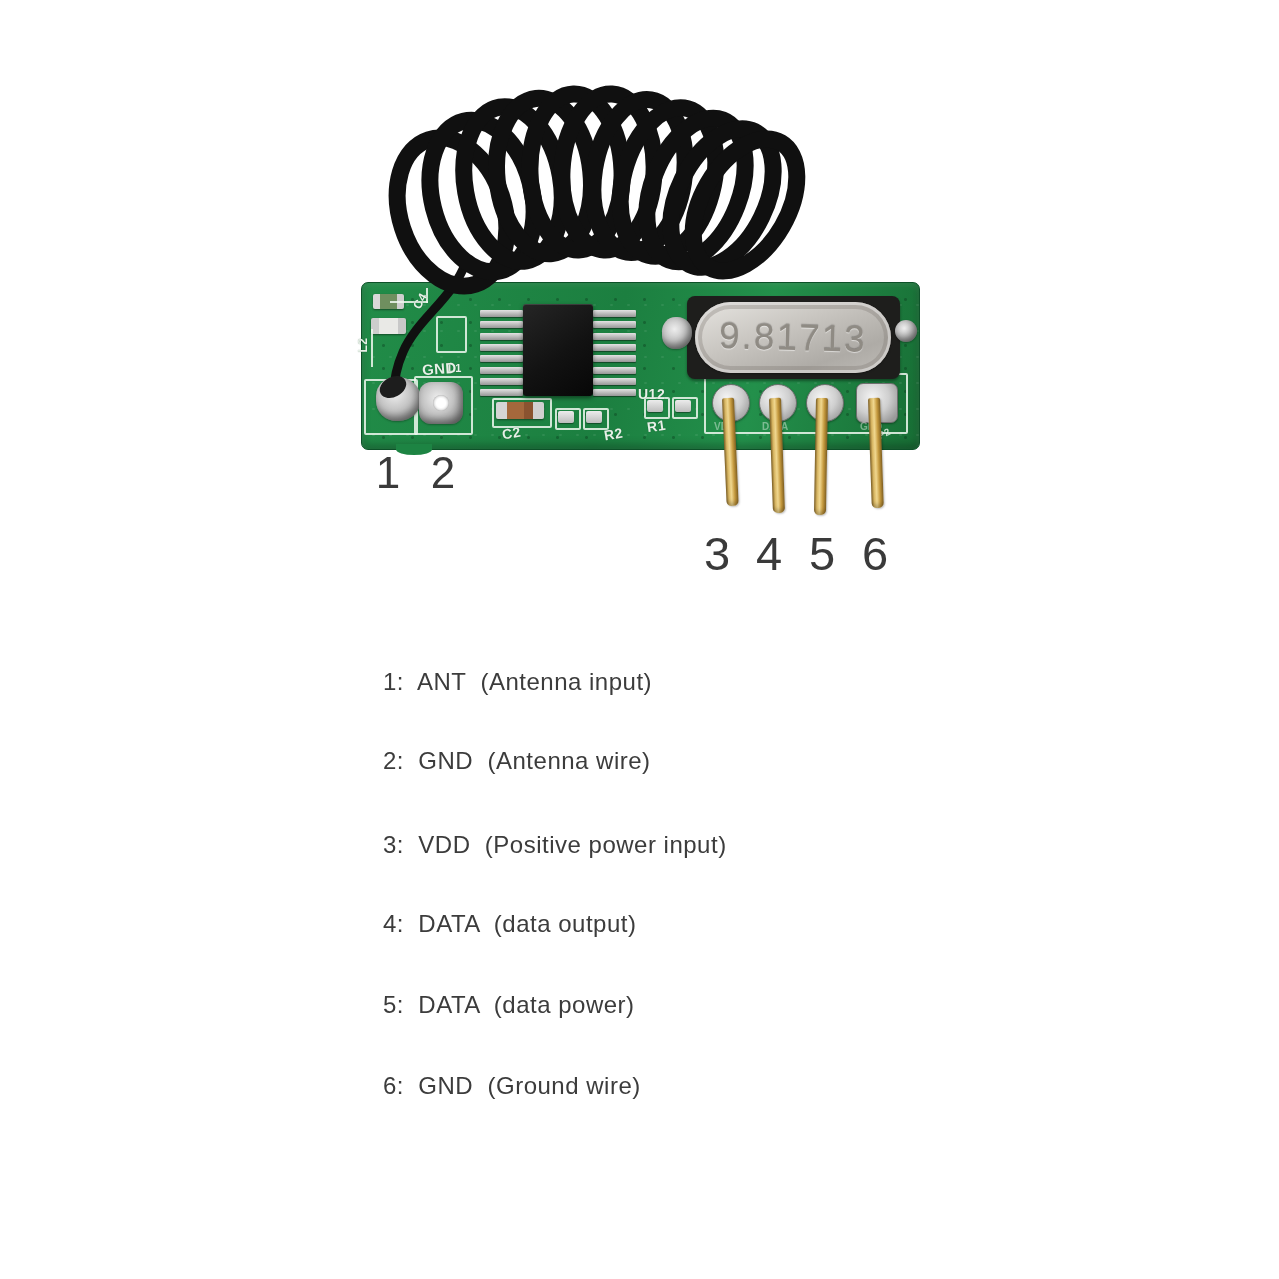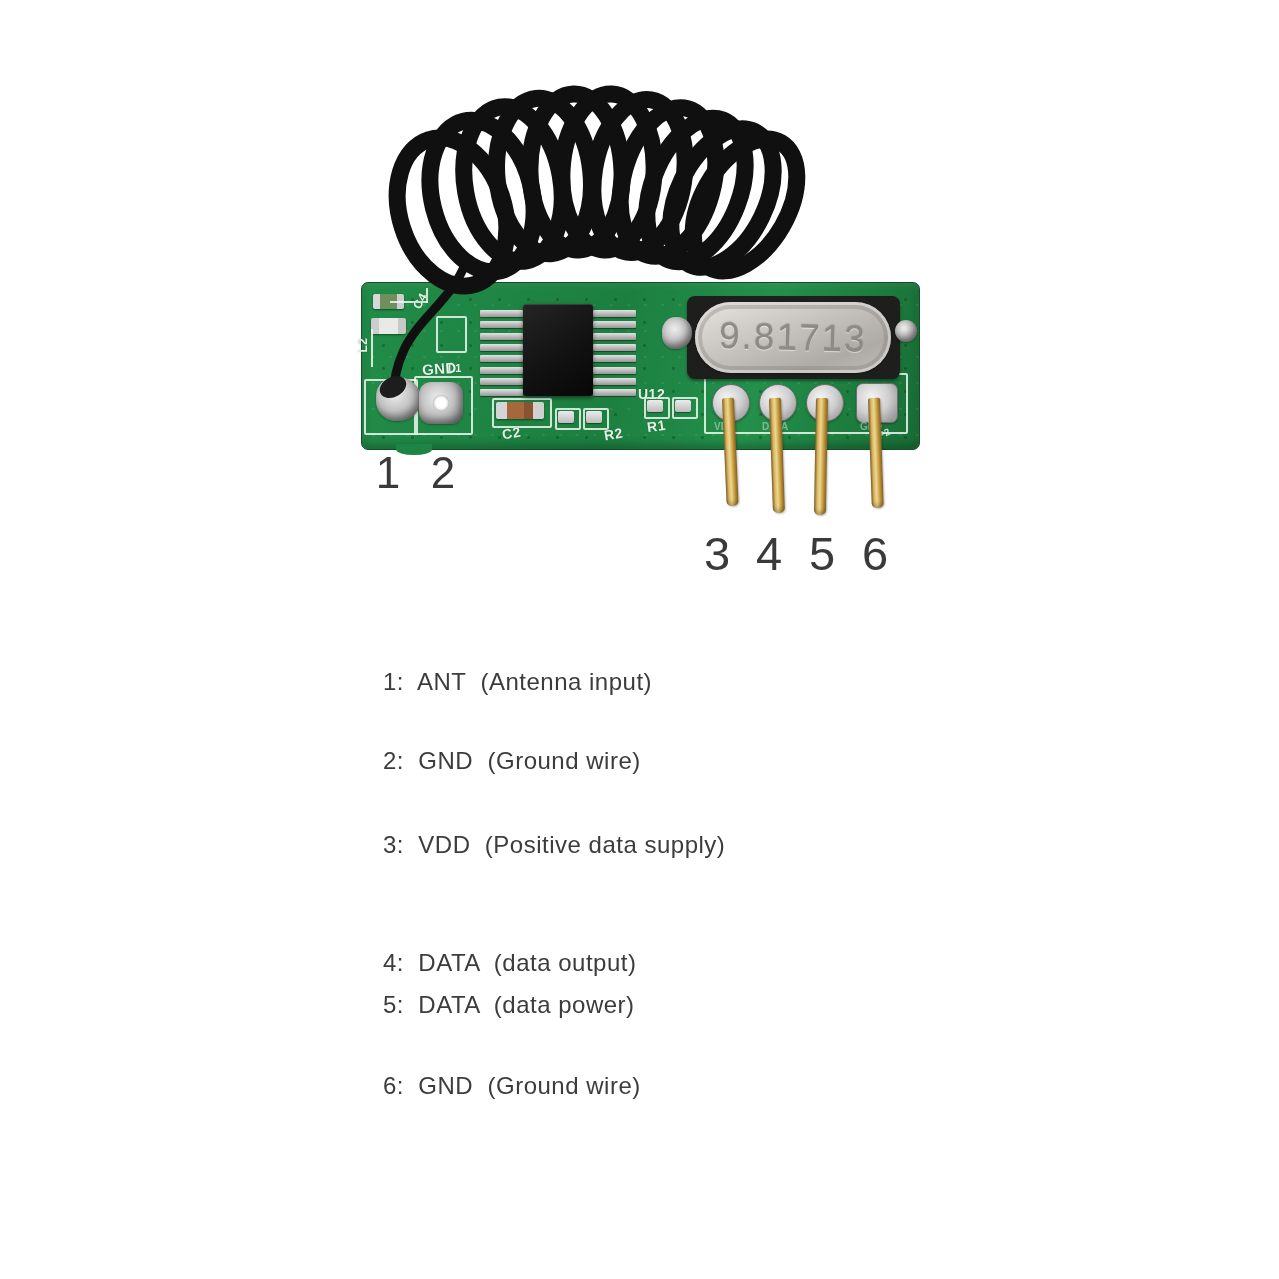--- a/index.html
+++ b/index.html
@@ -172,19 +172,19 @@
   </svg>
 
   <div class="num num-top" style="left:366px;top:450px;">1</div>
   <div class="num num-top" style="left:421px;top:450px;">2</div>
   <div class="num num-bottom" style="left:695px;top:529px;">3</div>
   <div class="num num-bottom" style="left:747px;top:529px;">4</div>
   <div class="num num-bottom" style="left:800px;top:529px;">5</div>
   <div class="num num-bottom" style="left:853px;top:529px;">6</div>
 
   <div class="legend-line" style="top:662px;">1:  ANT  (Antenna input)</div>
-  <div class="legend-line" style="top:741px;">2:  GND  (Ground wire)</div>
-  <div class="legend-line" style="top:825px;">3:  VDD  (Positive data supply)</div>
-  <div class="legend-line" style="top:904px;margin-top:39px;">4:  DATA  (data output)</div>
+  <div class="legend-line" style="top:741px;">2:  GND  (Antenna wire)</div>
+  <div class="legend-line" style="top:825px;">3:  VDD  (Positive power input)</div>
+  <div class="legend-line" style="top:904px;">4:  DATA  (data output)</div>
   <div class="legend-line" style="top:985px;">5:  DATA  (data power)</div>
   <div class="legend-line" style="top:1066px;text-align:right;">6:  GND  (Ground wire)</div>
 
 </div>
 
 </body></html>

